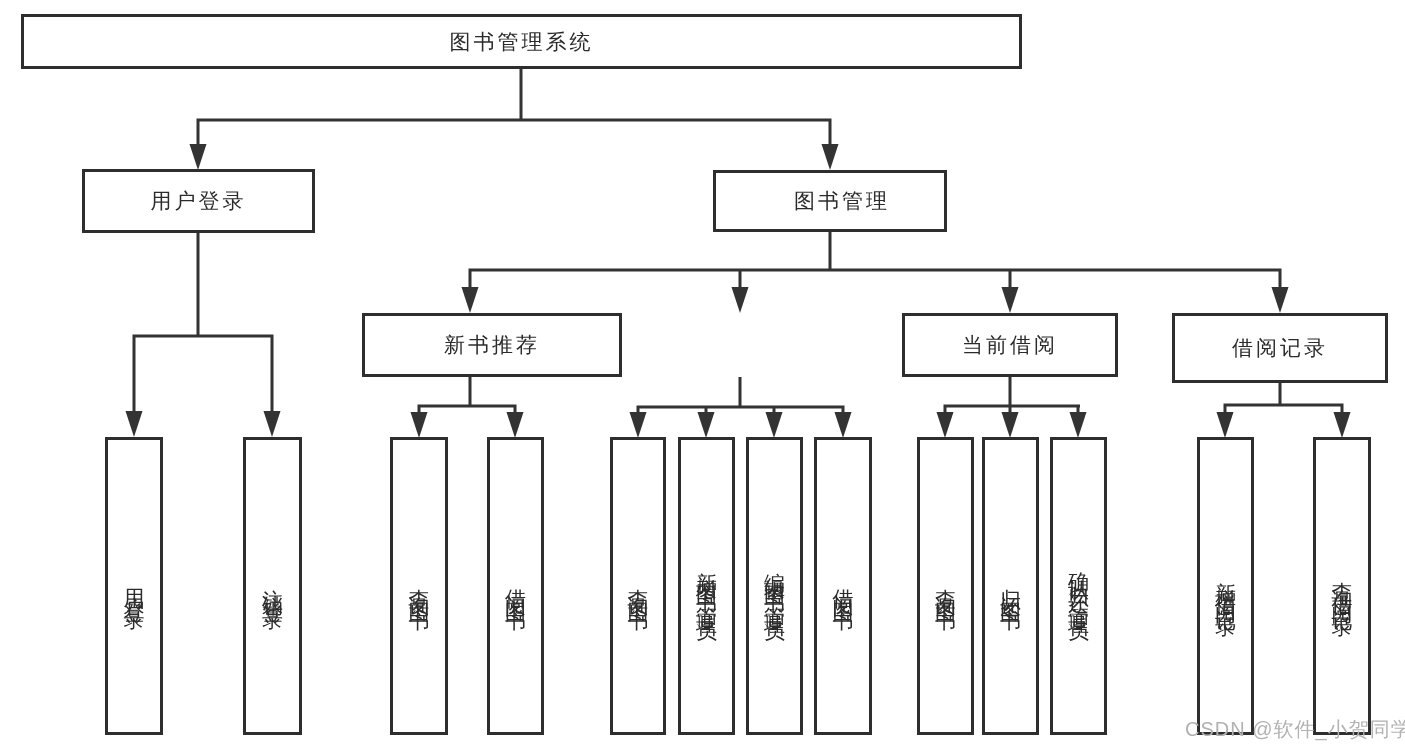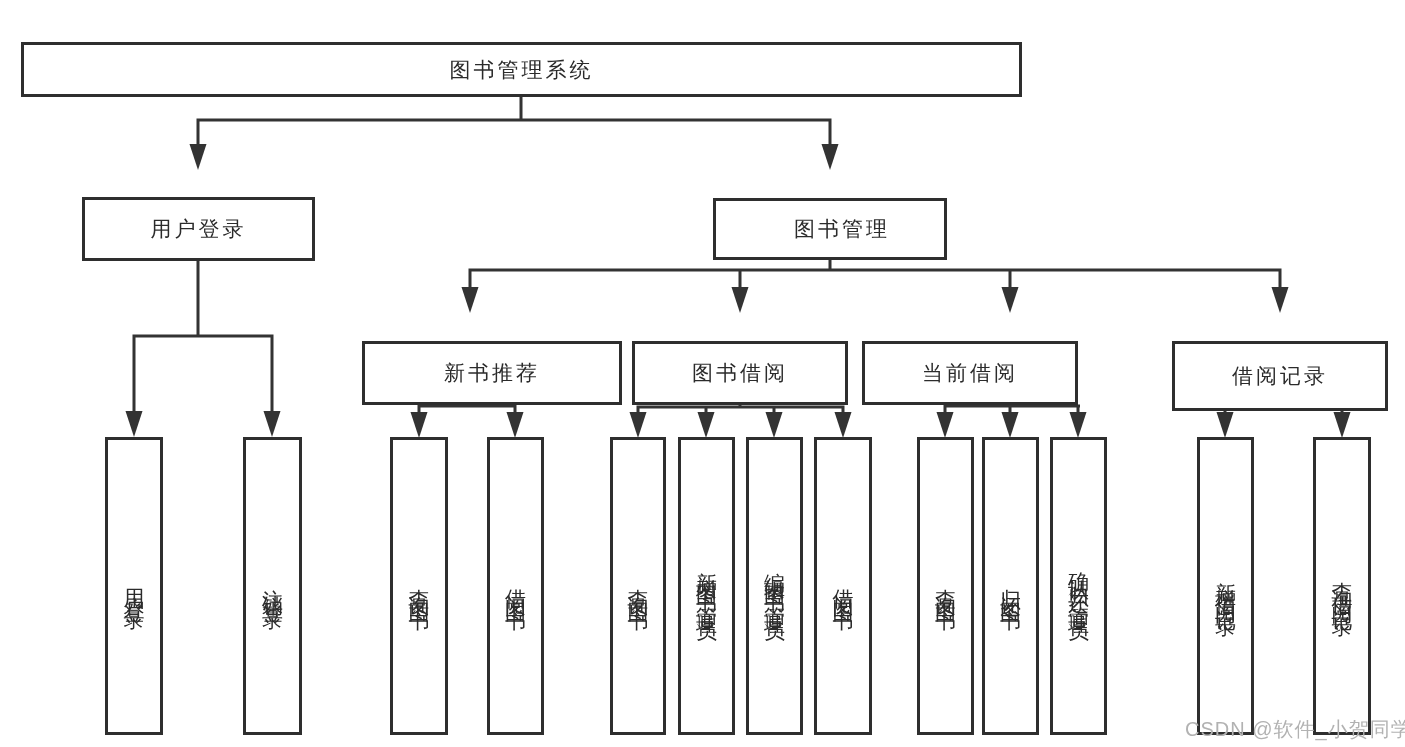--- a/index.html
+++ b/index.html
@@ -15,21 +15,21 @@
     position:absolute;
     box-sizing:border-box;
     border:3px solid #2e2e2e;
     background:#ffffff;
     display:flex;
     align-items:center;
     justify-content:center;
     z-index:2;
     color:#2b2b2b;
   }
-  .hbox { font-size:21px; letter-spacing:3px;margin-top:28px; }
+  .hbox { font-size:21px; letter-spacing:3px; }
   .leaf { top:437px; height:298px; }
   .vtext {
     writing-mode:vertical-rl;
     text-orientation:mixed;
     font-size:21px;
     line-height:1.05;
     letter-spacing:7px;
     white-space:nowrap;
     color:#2b2b2b;
   }
@@ -95,24 +95,21 @@
   <div class="node hbox" style="left:82px; top:169px; width:233px; height:64px;">
     <span>用户登录</span>
   </div>
   <div class="node hbox" style="left:713px; top:170px; width:234px; height:62px;padding-left:24px;">
     <span>图书管理</span>
   </div>
 
   <div class="node hbox" style="left:362px; top:313px; width:260px; height:64px;">
     <span>新书推荐</span>
   </div>
-  <div class="node hbox" style="left:632px; top:313px; width:216px; height:64px;">
-    <span>图书借阅</span>
-  </div>
-  <div class="node hbox" style="left:862px; top:313px; width:216px; height:64px;">
+  <div class="node hbox" style="left:902px; top:313px; width:216px; height:64px;">
     <span>当前借阅</span>
   </div>
   <div class="node hbox" style="left:1172px; top:313px; width:216px; height:70px;">
     <span>借阅记录</span>
   </div>
 
   <div class="node leaf" style="left:105px; width:58px;">
     <span class="vtext">用户登录</span>
   </div>
   <div class="node leaf" style="left:243px; width:59px;">

